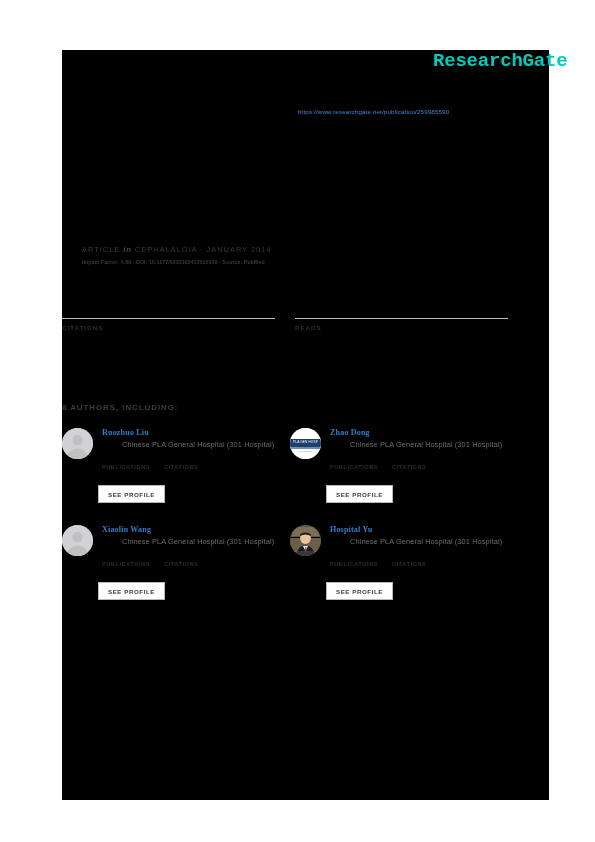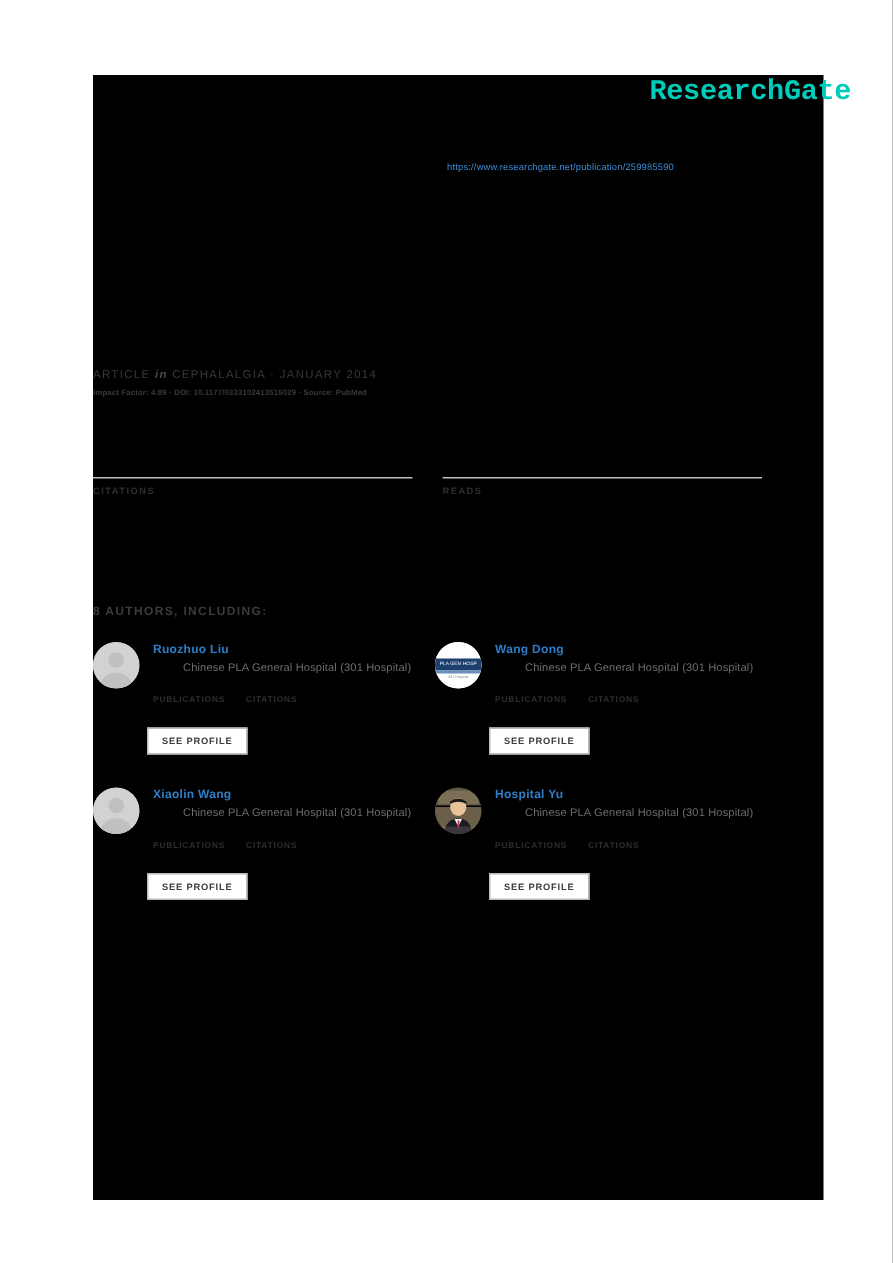--- a/index.html
+++ b/index.html
@@ -61,20 +61,21 @@
     line-height: 17px;
     z-index: 4;
   }
 
   .article-meta {
     position: absolute;
     left: 62px;
     top: 245px;
     z-index: 5;
     white-space: nowrap;
+    padding-left: 20px;
   }
   .article-meta .meta-line1 {
     font-size: 7.6px;
     letter-spacing: 0.9px;
     color: #39393a;
     font-weight: 500;
   }
   .article-meta .meta-line1 .in-word {
     font-style: italic;
     font-weight: bold;
@@ -171,20 +172,21 @@
     left: 40px;
     top: 0px;
     width: 190px;
   }
   .author-name {
     font-size: 8px;
     color: #2e7ec9;
     font-weight: bold;
     letter-spacing: 0.2px;
     white-space: nowrap;
+    font-family: Liberation Serif, serif;
   }
   .author-affil {
     margin-top: 3px;
     font-size: 7.4px;
     color: #6d6d70;
     letter-spacing: 0.1px;
     white-space: nowrap;
     margin-left: 20px;
   }
   .author-stats {
@@ -335,21 +337,21 @@
   <div class="author-card c1">
     <div class="avatar logo-av">
       <div class="inst-logo">
         <div class="band"></div>
         <div class="band2"></div>
         <div class="tiny">PLA GEN HOSP</div>
         <div class="tiny2">301 Hospital</div>
       </div>
     </div>
     <div class="author-body">
-      <div class="author-name">Wang Dong</div>
+      <div class="author-name">Zhao Dong</div>
       <div class="author-affil">Chinese PLA General Hospital (301 Hospital)</div>
     </div>
     <div class="author-stats">
       <div class="astat pubs">
         <div class="astat-num"></div>
         <div class="astat-lbl">PUBLICATIONS</div>
       </div>
       <div class="astat cits">
         <div class="astat-num"></div>
         <div class="astat-lbl">CITATIONS</div>

